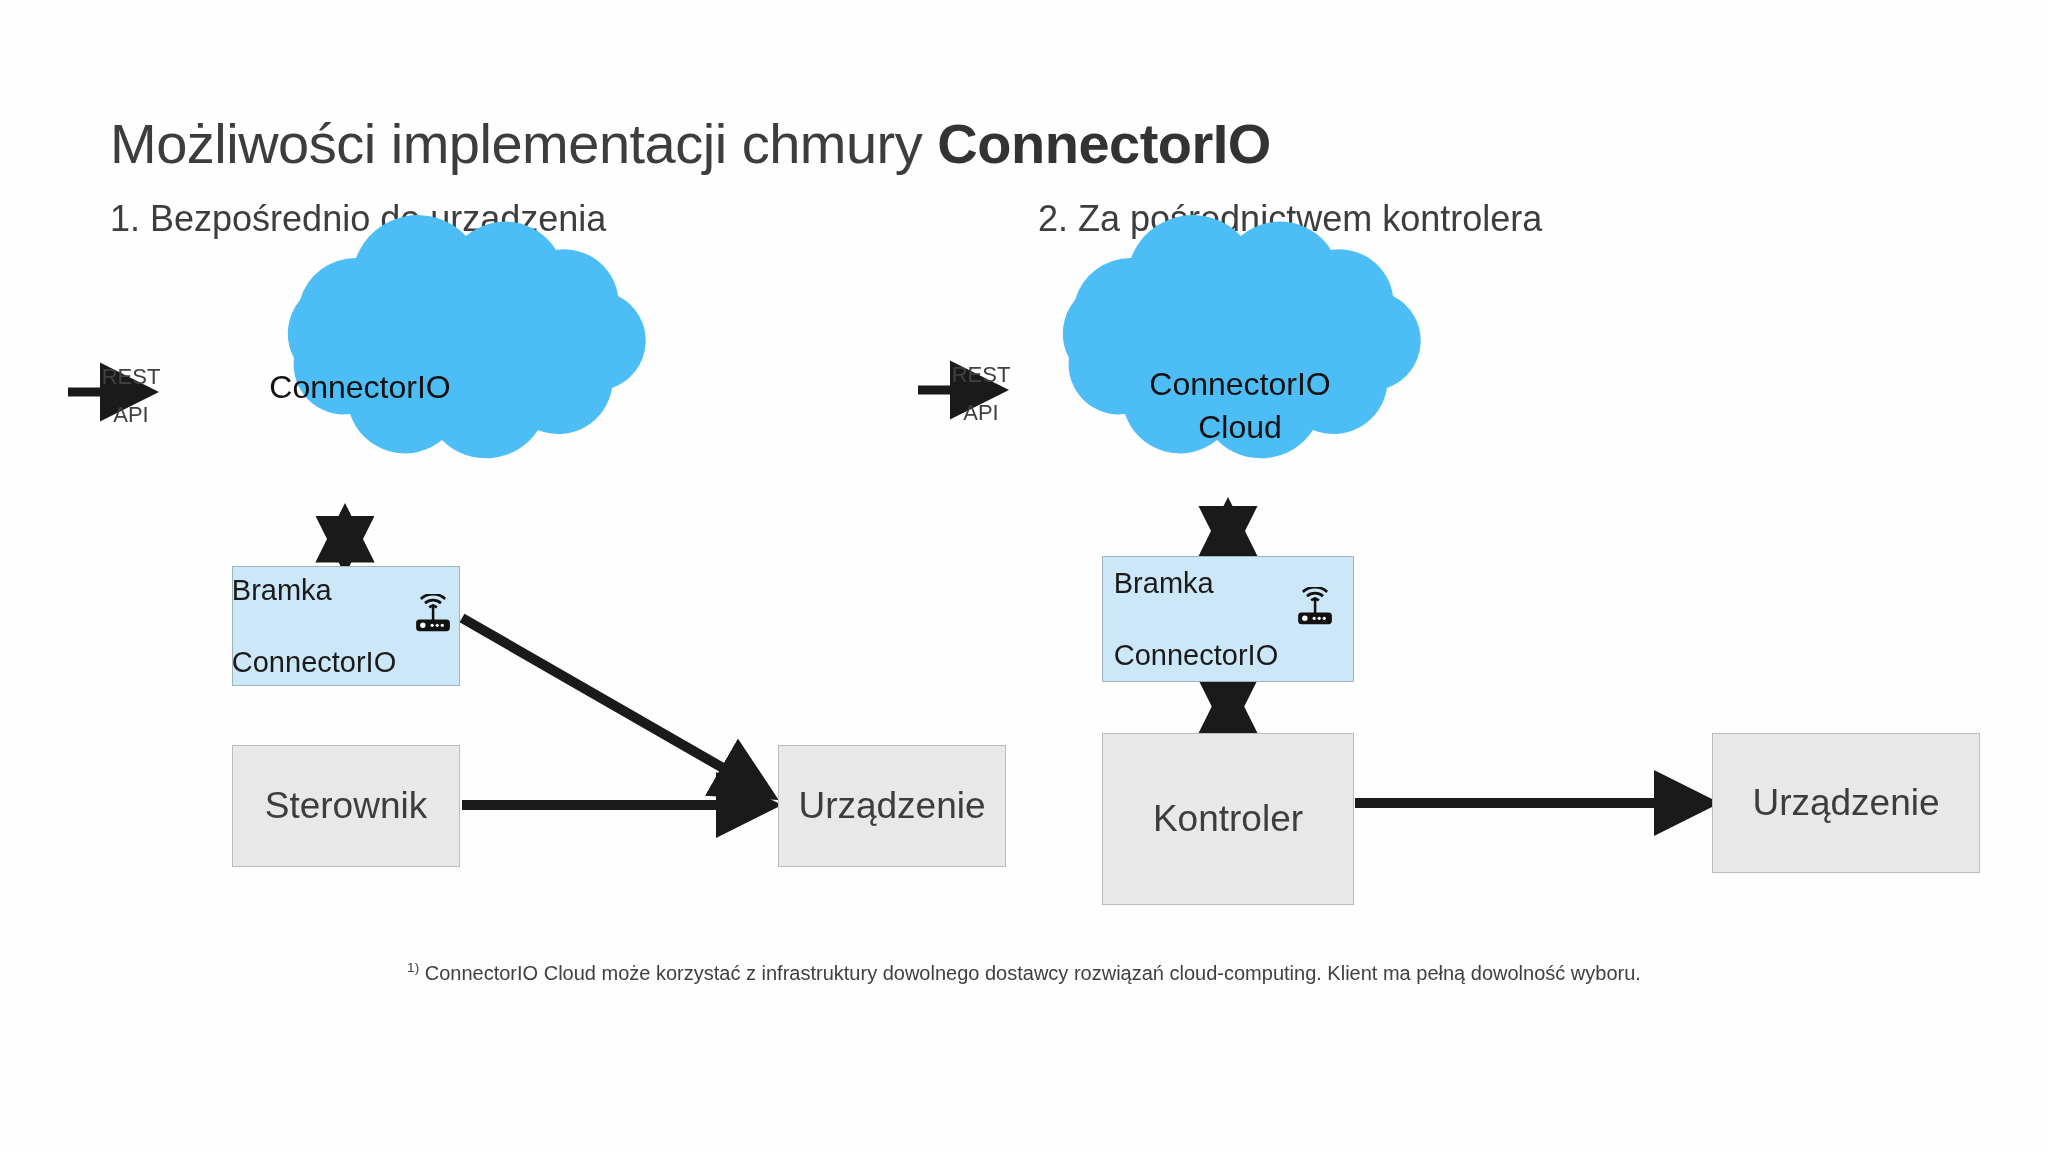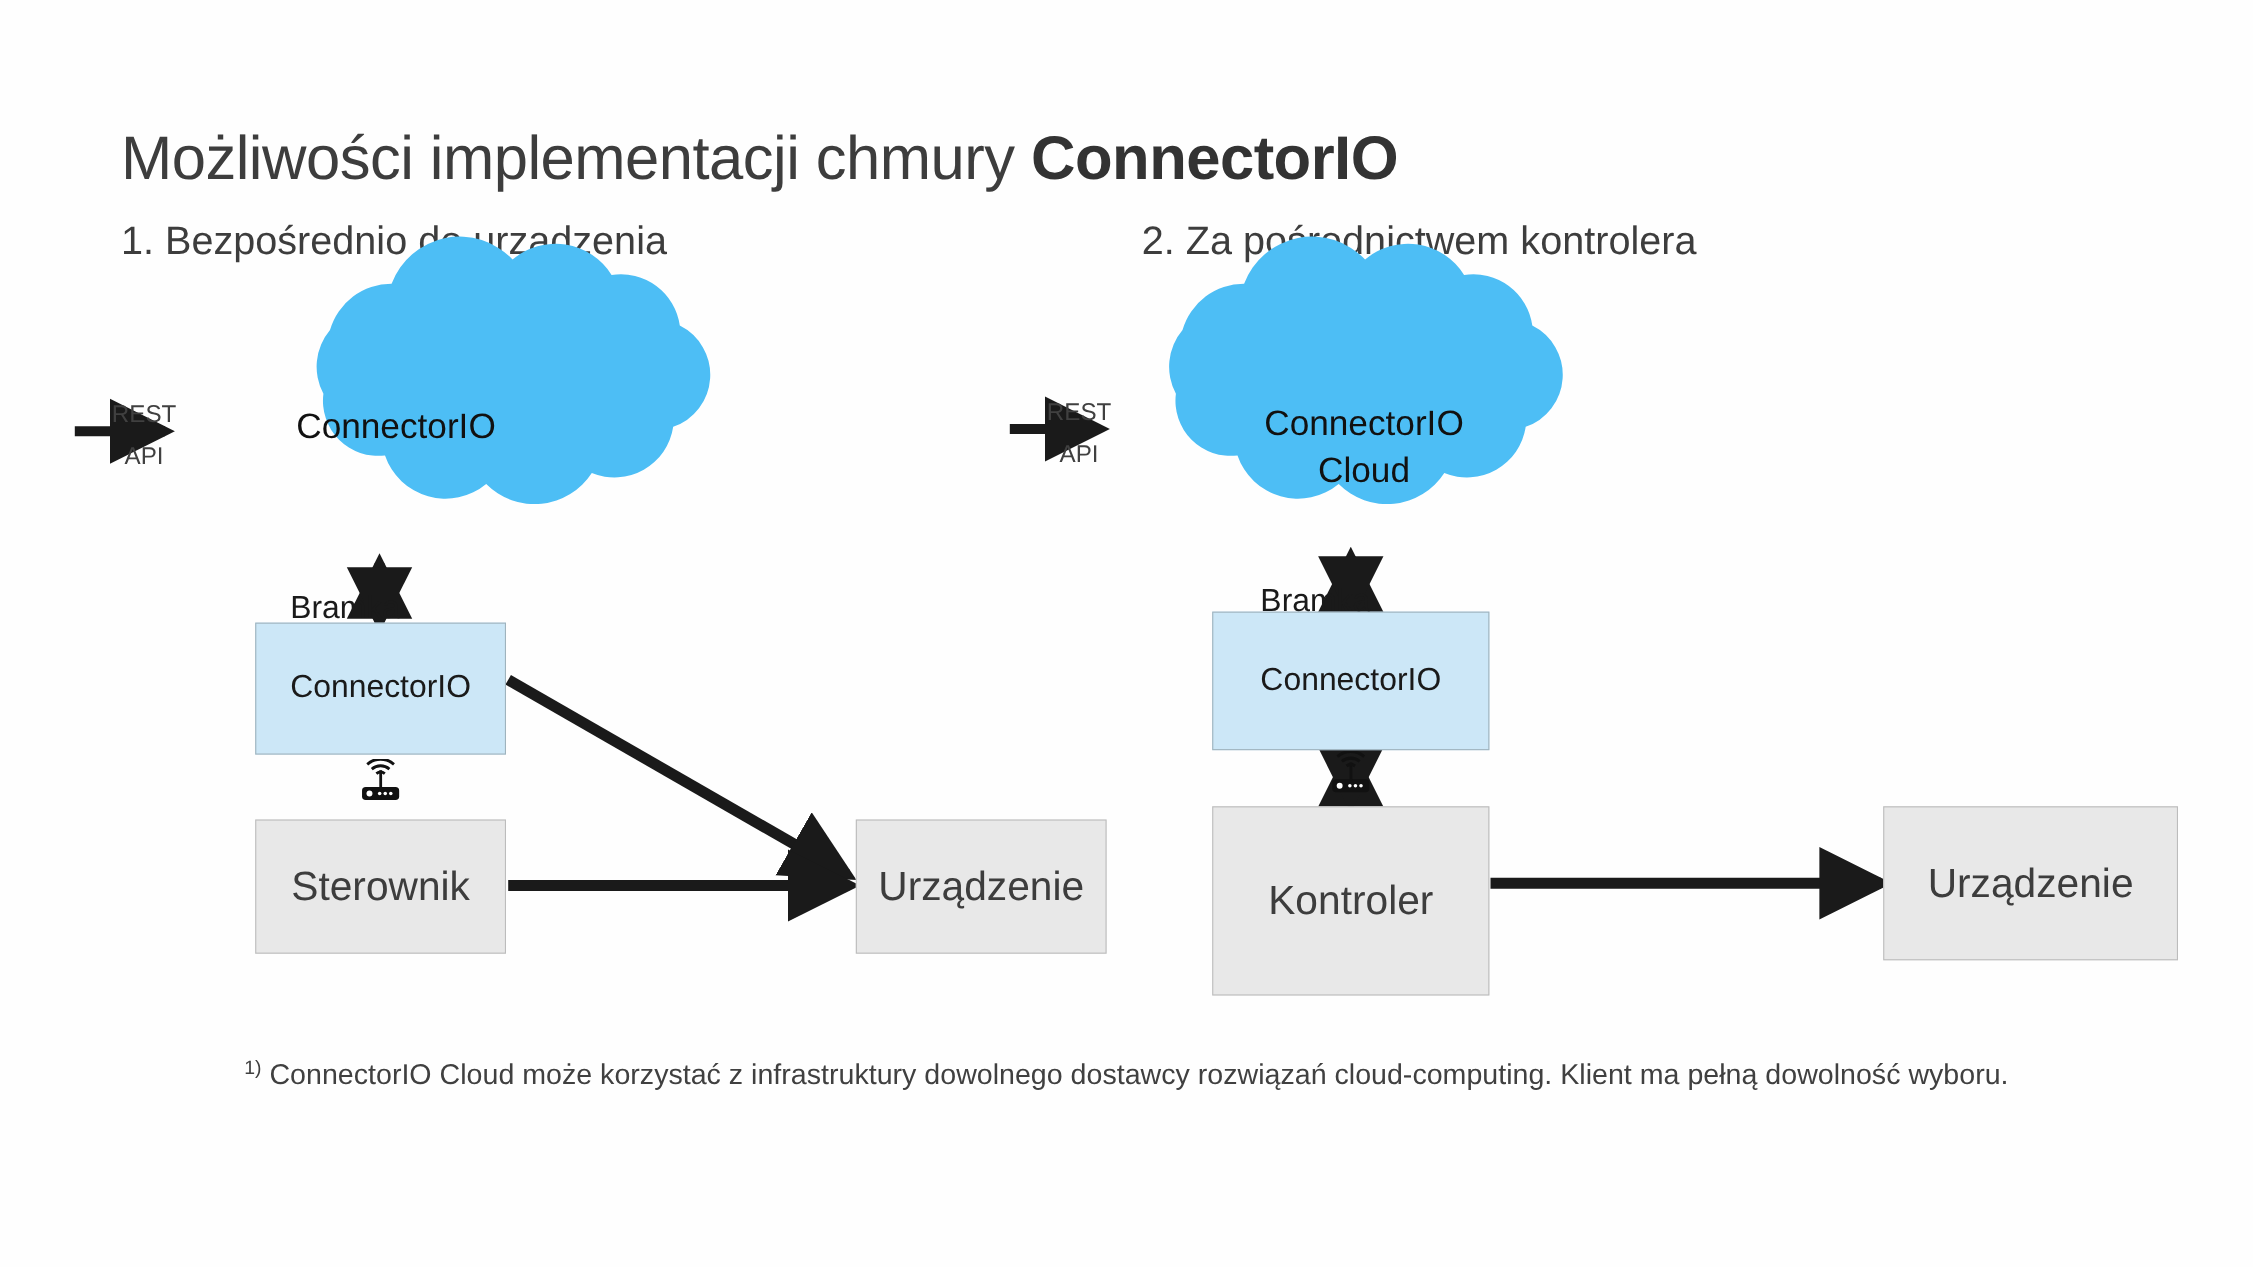--- a/index.html
+++ b/index.html
@@ -77,21 +77,20 @@
     border: 1px solid #bcbcbc;
     color: #3d3d3d;
     font-size: 37px;
   }
   .gateway-inner {
     display: flex;
     align-items: center;
     justify-content: center;
     gap: 10px;
     width: 100%;
-    flex-direction: column;
   }
   .gateway-text {
     text-align: left;
     white-space: pre-line;
   }
   .router-icon {
     flex: 0 0 auto;
     width: 54px;
     height: 44px;
     margin-bottom: 20px;
@@ -121,21 +120,21 @@
     white-space: nowrap;
   }
 
   
   .footnote {
     position: absolute;
     left: 0;
     width: 2048px;
     top: 960px;
     text-align: center;
-    font-size: 26px;
+    font-size: 20px;
     color: #404040;
   }
   .footnote sup { font-size: 0.68em; vertical-align: super; }
 </style>
 </head>
 <body>
 
 <div class="slide">
 
   <div class="title">

